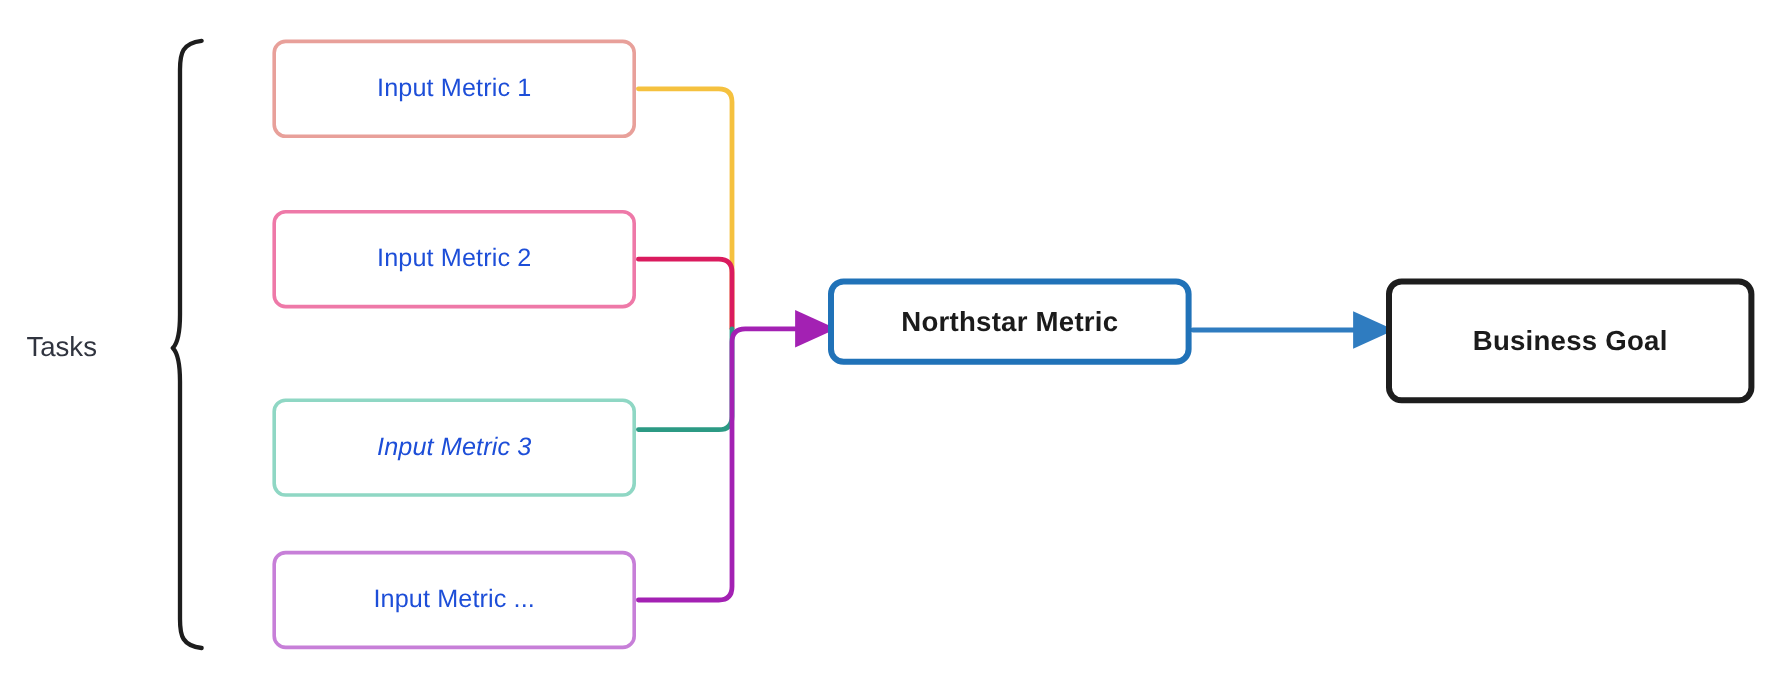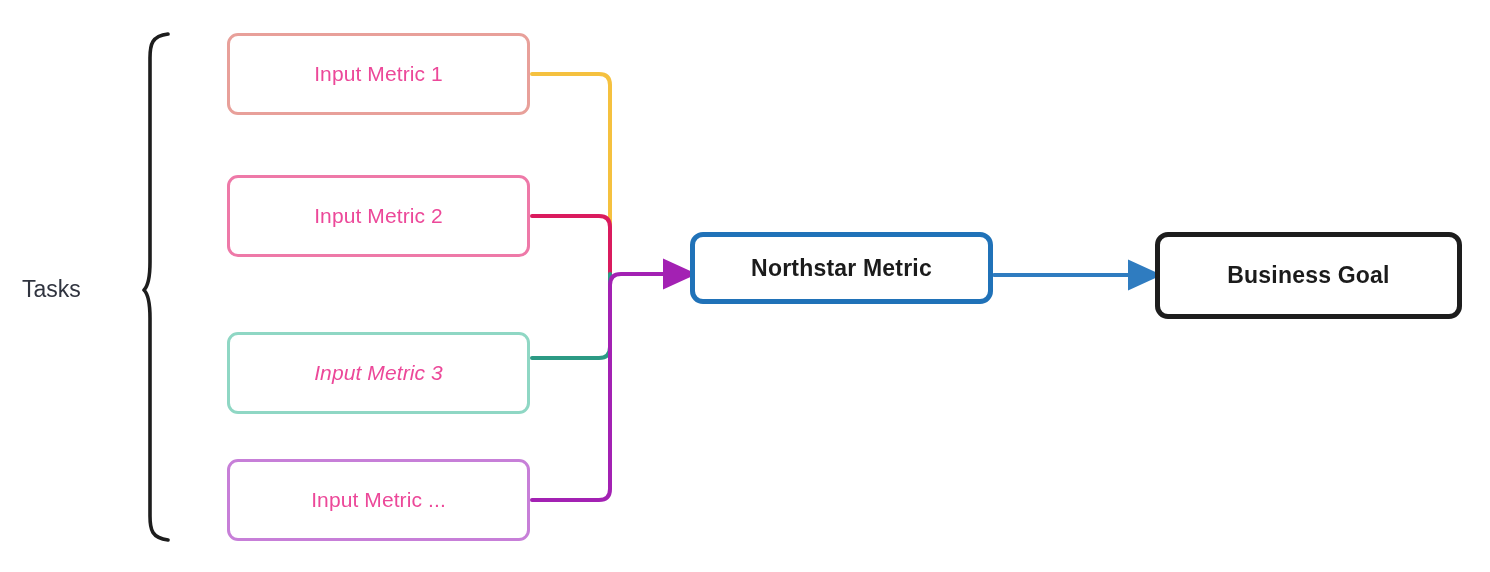--- a/index.html
+++ b/index.html
@@ -48,21 +48,21 @@
     text-align: center;
   }
   .node-input {
     left: 227px;
     width: 303px;
     height: 82px;
     border-style: solid;
     border-width: 3px;
     border-radius: 11px;
     font-size: 21px;
-    color: #ec4899;
+    color: #1d4ed8;
     letter-spacing: 0.1px;
   }
   .node-in-1 { top: 33px;  border-color: #e8a09a; }
   .node-in-2 { top: 175px; border-color: #ee79a8; justify-content: center; }
   .node-in-3 { top: 332px; border-color: #8fd7c4; font-style: italic; }
   .node-in-4 { top: 459px; border-color: #c77fd8; }
 
   .node-northstar {
     left: 690px;
     top: 232px;
@@ -72,21 +72,21 @@
     border-radius: 13px;
     font-size: 23px;
     font-weight: bold;
     color: #1b1b1b;
     letter-spacing: 0.2px;
   }
   .node-goal {
     left: 1155px;
     top: 232px;
     width: 307px;
-    height: 87px;
+    height: 104px;
     border: 5px solid #1d1d1d;
     border-radius: 13px;
     font-size: 23px;
     font-weight: bold;
     color: #1b1b1b;
     letter-spacing: 0.2px;
   }
 </style>
 </head>
 <body>

